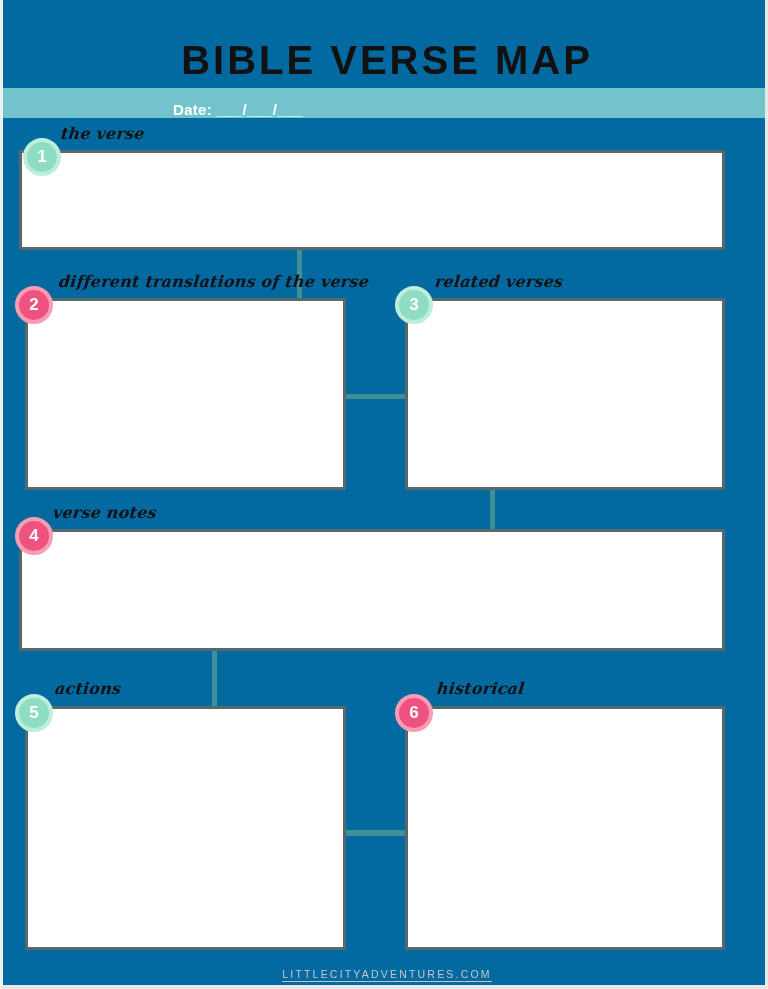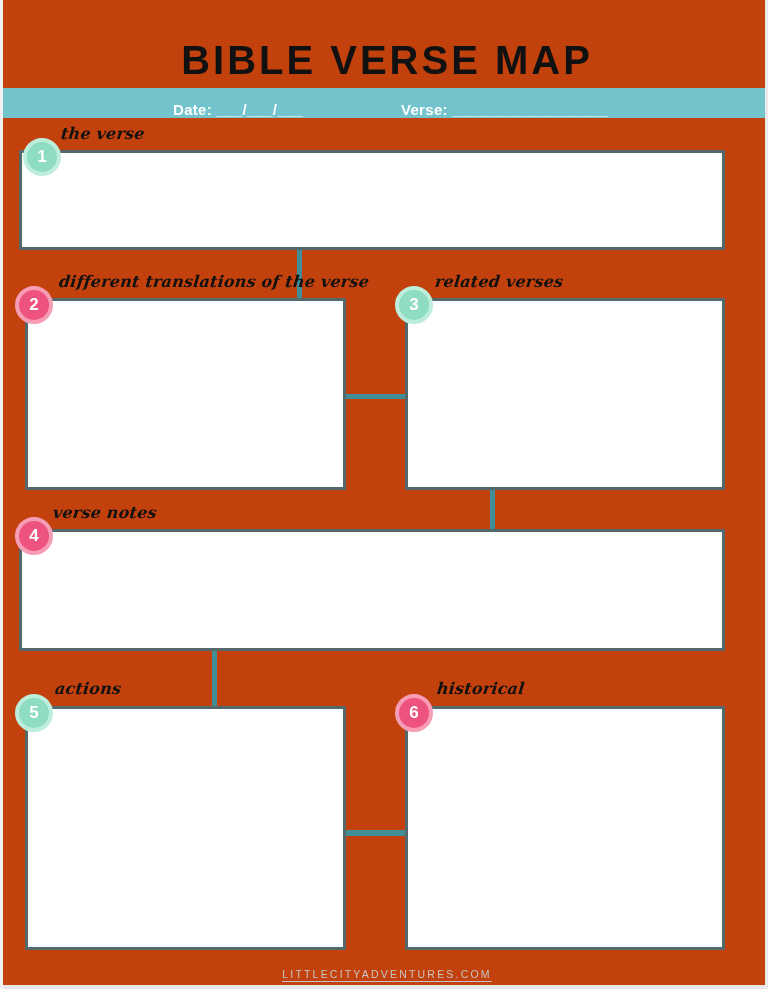--- a/index.html
+++ b/index.html
@@ -7,21 +7,21 @@
     padding: 0;
     background: #ffffff;
   }
   body {
     font-family: "Liberation Sans", sans-serif;
   }
   #page {
     position: relative;
     width: 768px;
     height: 989px;
-    background: #c2410c;
+    background: #0369a1;
     overflow: hidden;
     box-sizing: border-box;
     border-left: 3px solid #f0f0f0;
     border-right: 3px solid #eaeaea;
   }
 
   
   .title {
     position: absolute;
     left: 0;
@@ -139,21 +139,20 @@
 </head>
 <body>
 
 <div id="page">
 
   <div class="title">BIBLE VERSE MAP</div>
 
   <div class="bar">
     <div class="bar-inner">
       <span class="bar-label date">Date:  ___/___/___</span>
-      <span class="bar-label verse">Verse: __________________</span>
     </div>
   </div>
 
   <div class="conn" style="left:294px; top:250px; width:5px; height:50px;"></div>
 
   <div class="conn" style="left:343px; top:394px; width:60px; height:5px;"></div>
 
   <div class="conn" style="left:487px; top:489px; width:5px; height:40px;"></div>
 
   <div class="conn" style="left:209px; top:651px; width:5px; height:55px;"></div>

